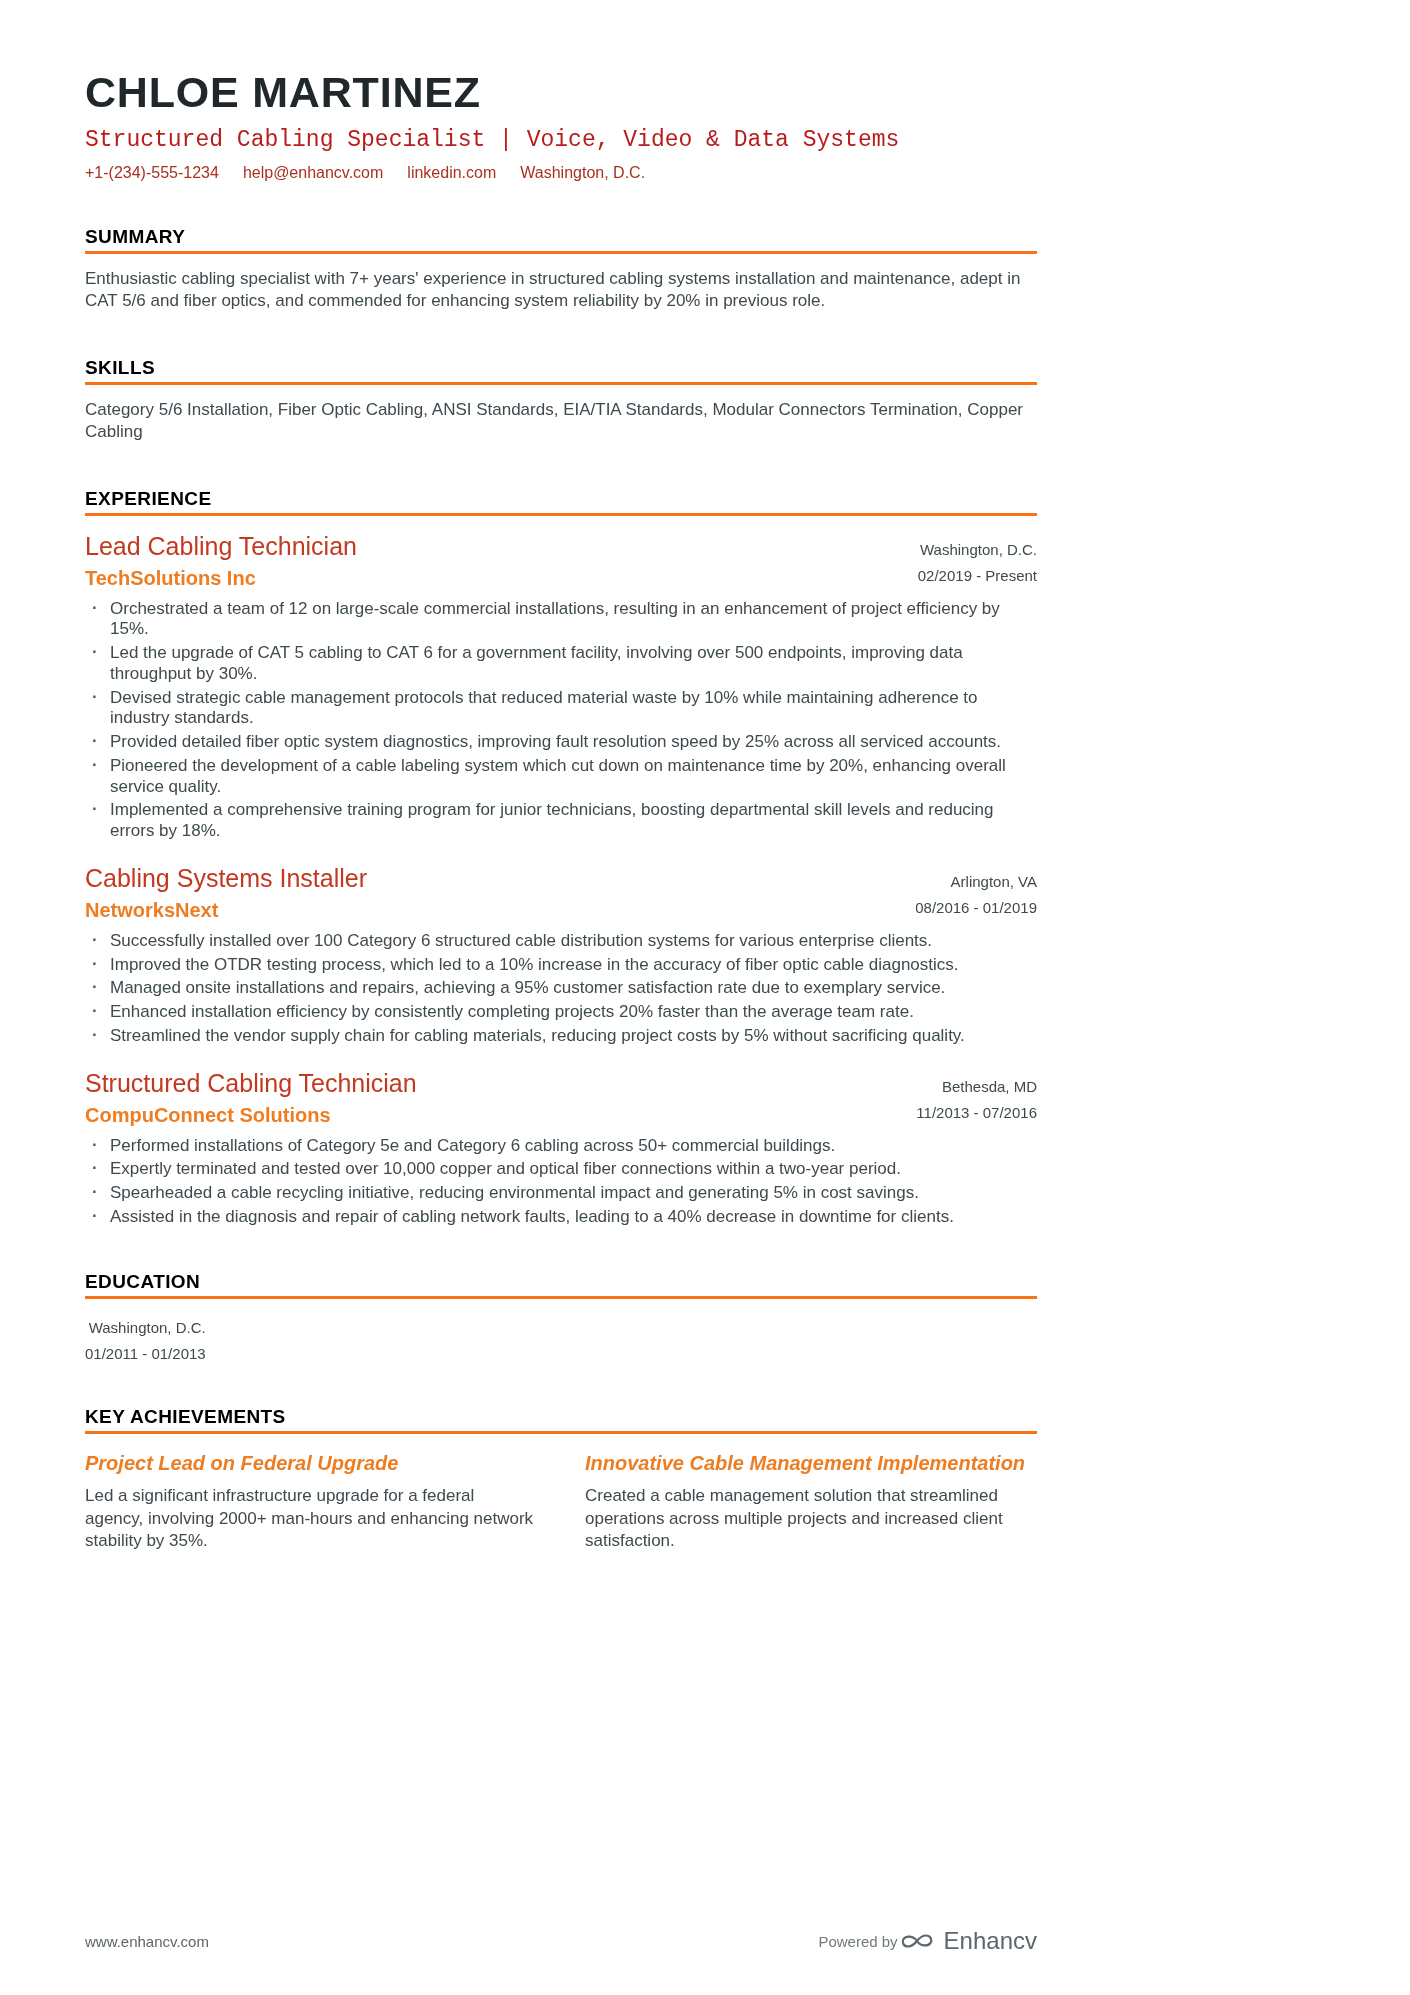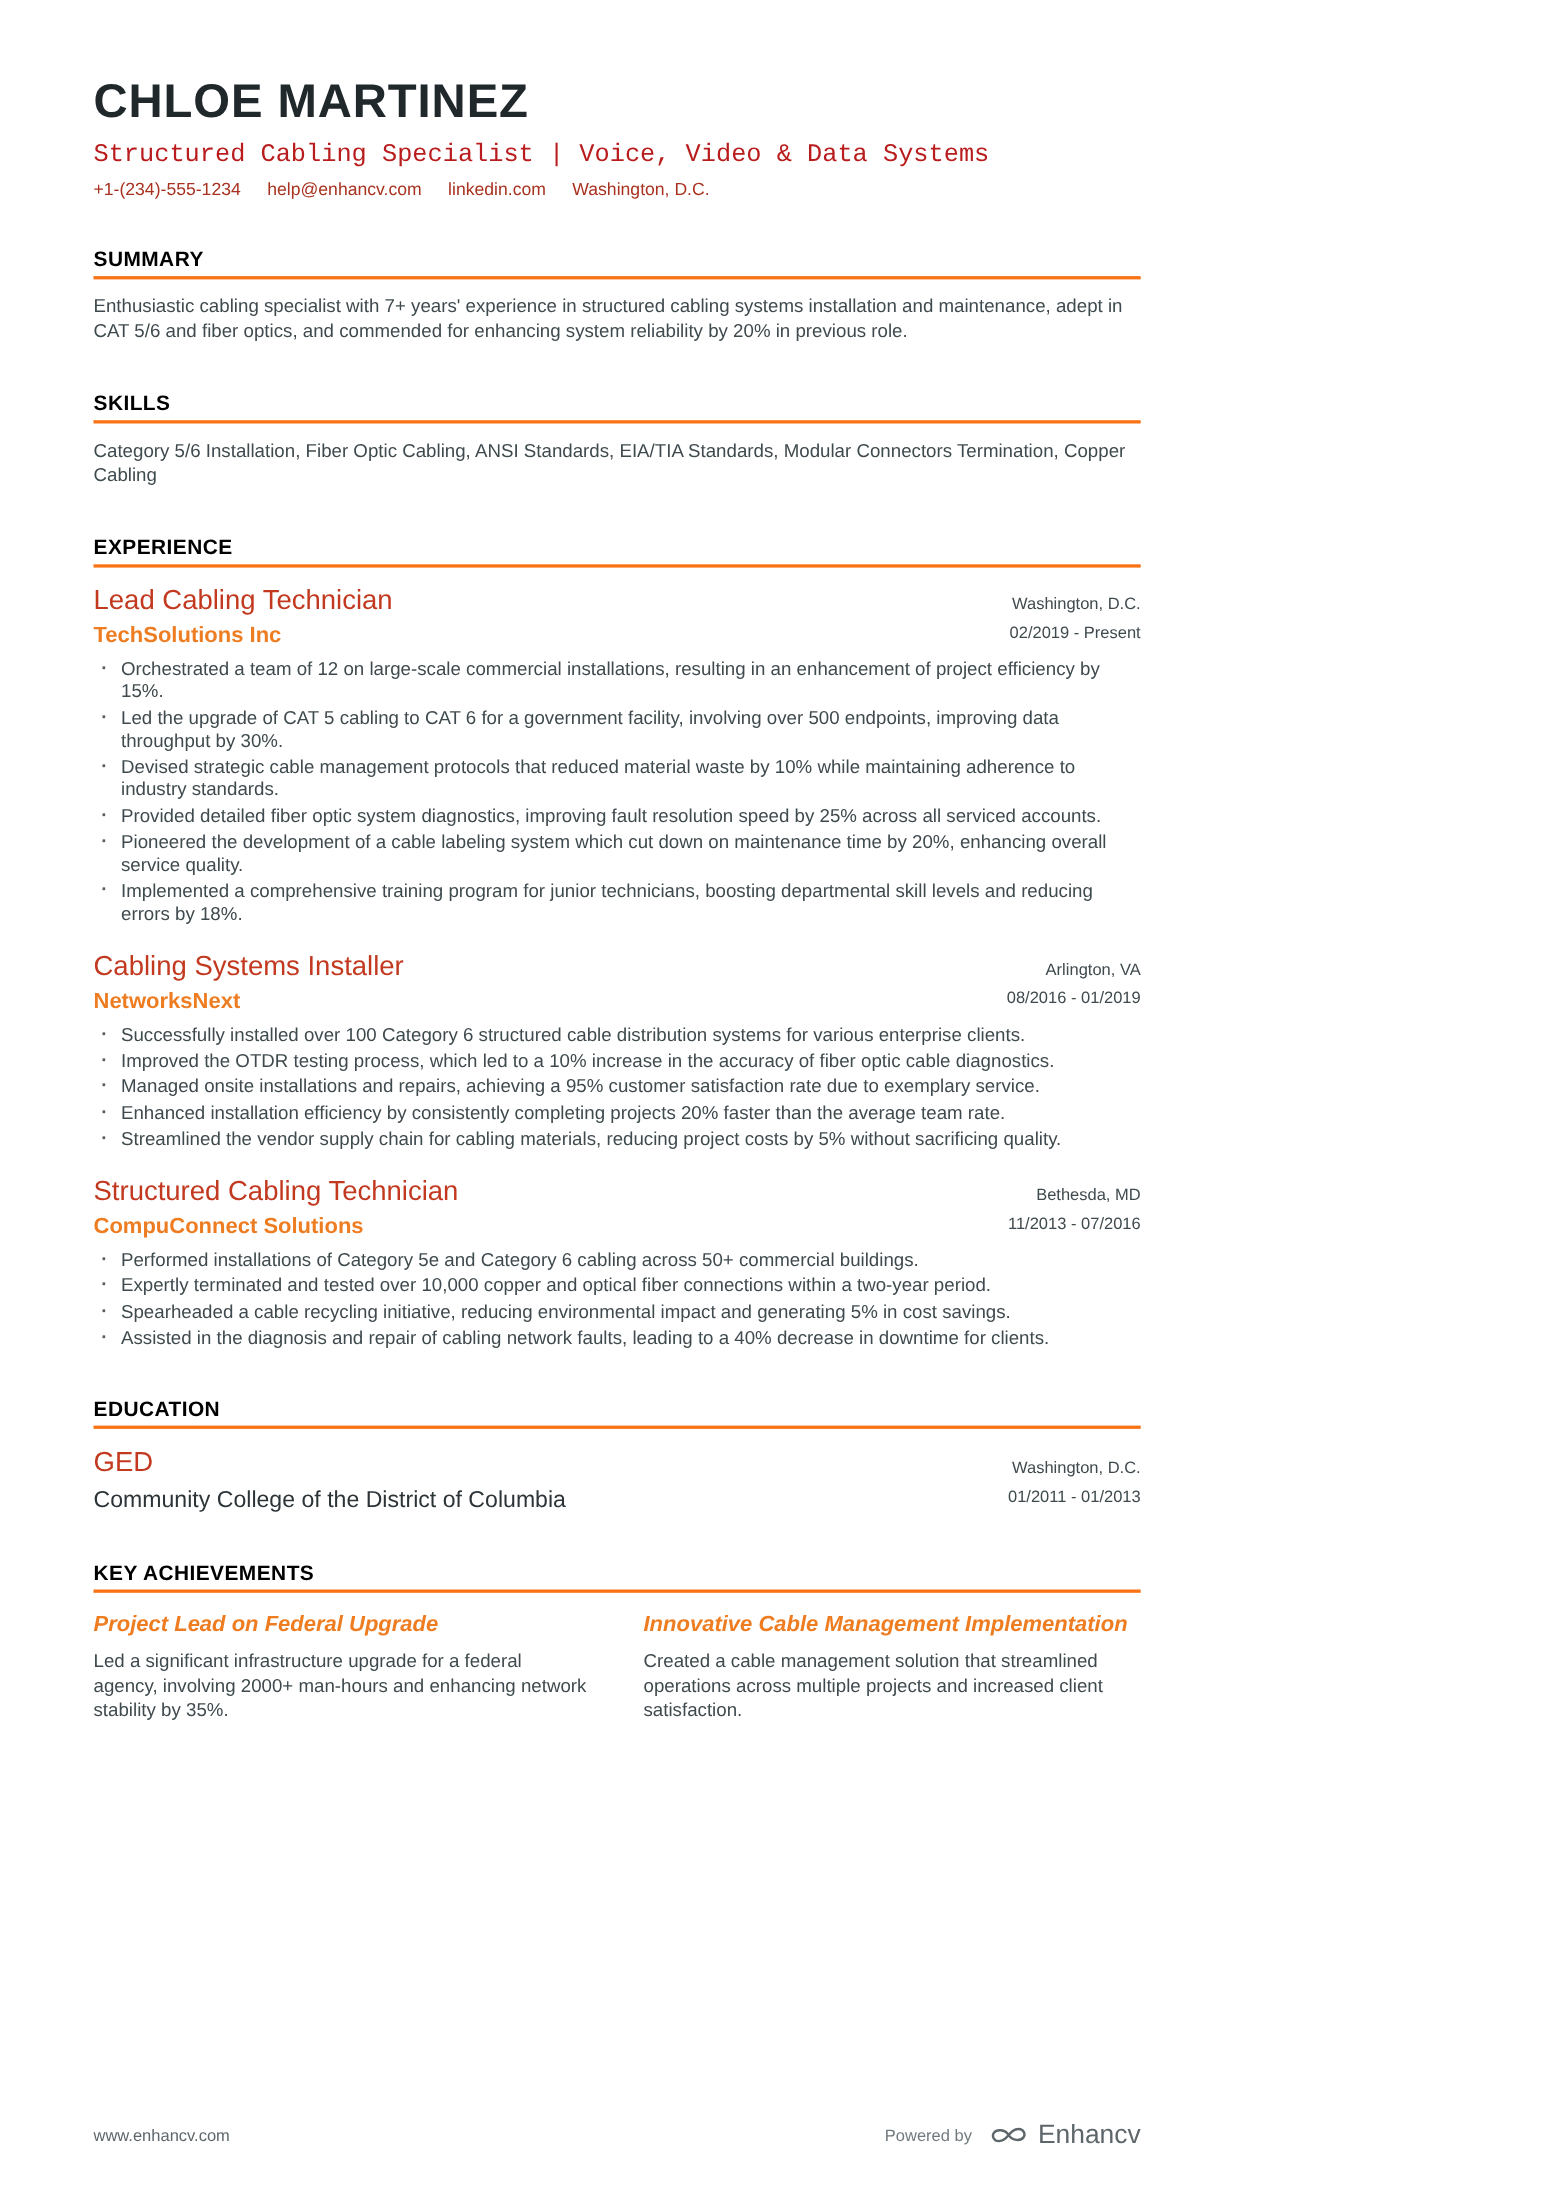--- a/index.html
+++ b/index.html
@@ -142,21 +142,21 @@
     padding-top: 40px;
   }
   .footer-site {
     font-size: 15px;
     color: #5d666a;
     cursor: pointer;
   }
   .footer-brand {
     display: flex;
     align-items: center;
-    gap: 14px;
+    gap: 0;
   }
   .powered-by {
     font-size: 15px;
     color: #70797d;
   }
   .brand-link {
     display: flex;
     align-items: center;
     gap: 8px;
     cursor: pointer;
@@ -255,24 +255,20 @@
         <li>Spearheaded a cable recycling initiative, reducing environmental impact and generating 5% in cost savings.</li>
         <li>Assisted in the diagnosis and repair of cabling network faults, leading to a 40% decrease in downtime for clients.</li>
       </ul>
     </div>
   </section>
 
   <section class="section">
     <div class="section-heading">EDUCATION</div>
     <div class="job">
       <div class="entry-header">
-        <div>
-          <div class="degree">GED</div>
-          <div class="school">Community College of the District of Columbia</div>
-        </div>
         <div class="entry-meta">
           <div class="location">Washington, D.C.</div>
           <div class="dates">01/2011 - 01/2013</div>
         </div>
       </div>
     </div>
   </section>
 
   <section class="section">
     <div class="section-heading">KEY ACHIEVEMENTS</div>

